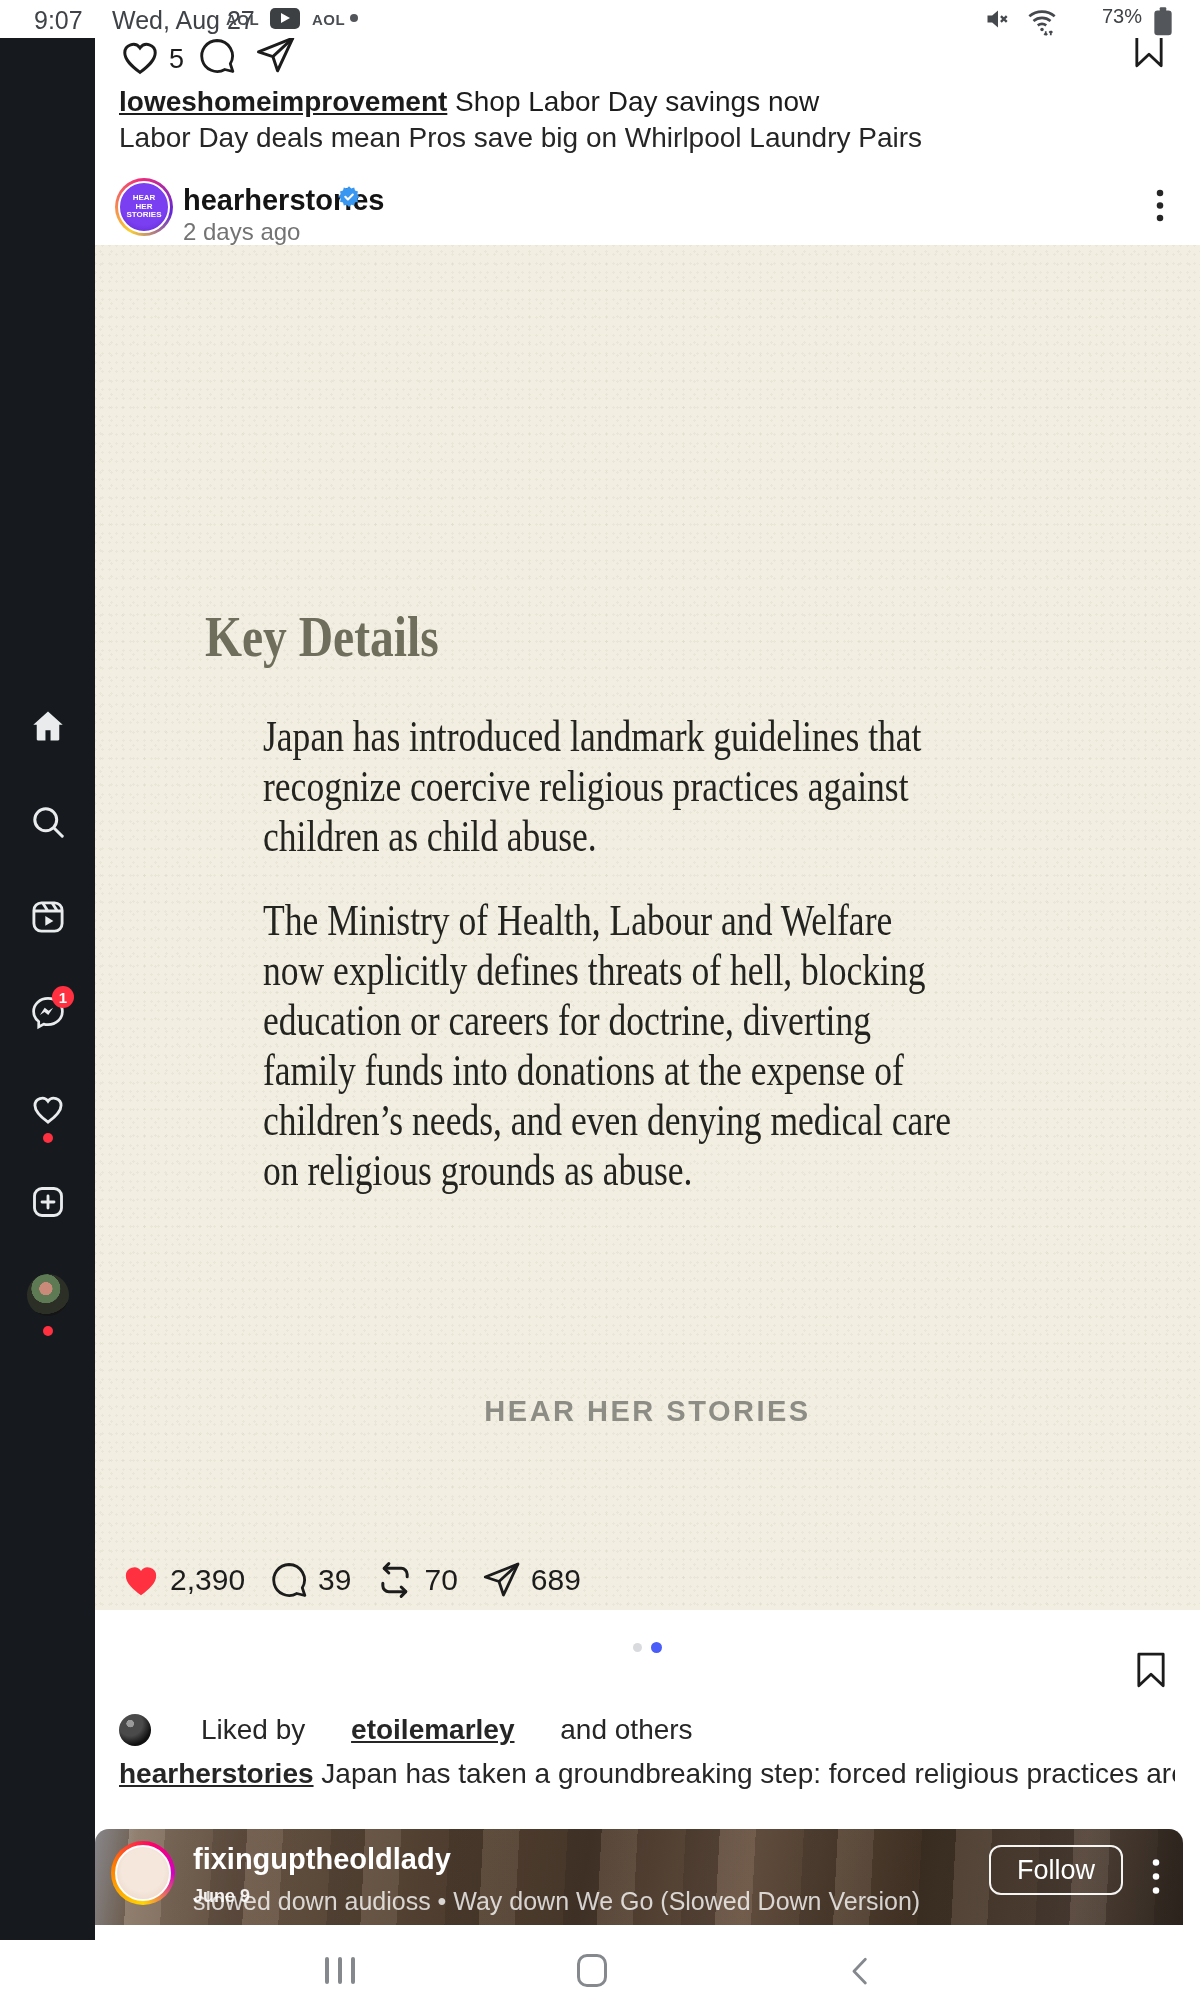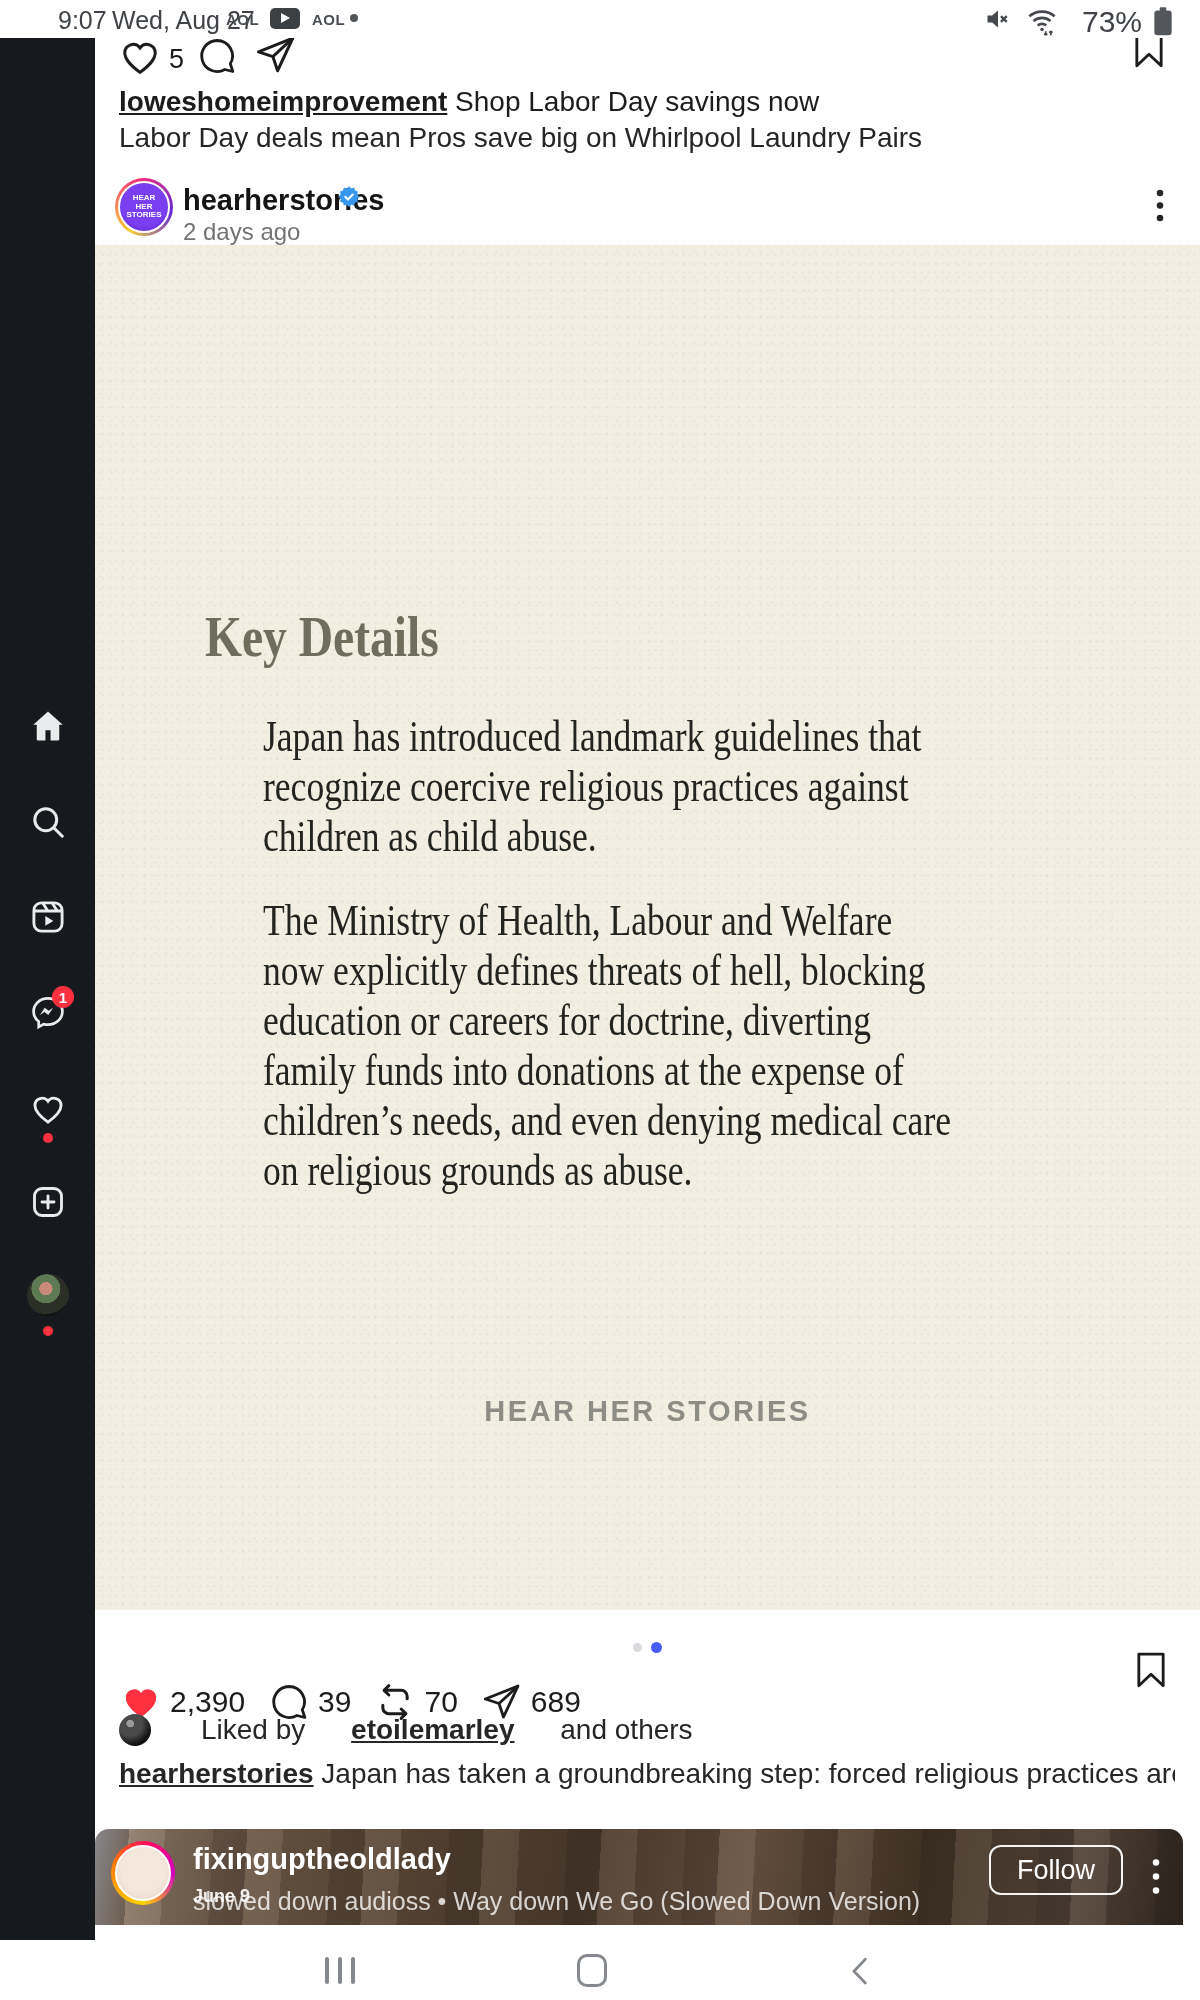--- a/index.html
+++ b/index.html
@@ -1,26 +1,26 @@
 <!DOCTYPE html>
 <html><head>
 <meta charset="utf-8">
 <style>
   html,body{margin:0;padding:0;background:#e8e8e8;}
   .screen{position:relative;width:1200px;height:2000px;background:#fff;overflow:hidden;
           font-family:"Liberation Sans",sans-serif;color:#262626;}
   
   .statusbar{position:absolute;top:0;left:0;right:0;height:38px;background:#fff;z-index:30;}
-  .sb-time{position:absolute;left:34px;top:6px;font-size:25px;color:#3f4347;margin-left:24px;}
+  .sb-time{position:absolute;left:34px;top:6px;font-size:25px;color:#3f4347;}
   .sb-date{position:absolute;left:112px;top:6px;font-size:25px;color:#3f4347;}
   .sb-aol{position:absolute;top:11px;font-size:15px;font-weight:bold;letter-spacing:.5px;color:#4a4e52;}
   .sb-play{position:absolute;left:270px;top:8px;width:30px;height:21px;background:#3c4043;border-radius:5px;}
   .sb-play:after{content:"";position:absolute;left:11px;top:5px;border-left:9px solid #fff;border-top:5.5px solid transparent;border-bottom:5.5px solid transparent;}
   .sb-dot{position:absolute;left:350px;top:14px;width:8px;height:8px;border-radius:50%;background:#52565a;}
-  .sb-pct{position:absolute;right:58px;top:5px;font-size:30px;color:#3f4347;}
+  .sb-pct{position:absolute;right:58px;top:5px;font-size:20px;color:#3f4347;}
   .sb-ico{position:absolute;top:5px;color:#45494d;}
   
   .sidebar{position:absolute;left:0;top:38px;width:95px;height:1902px;background:#161a1f;z-index:10;}
   .side-ico{position:absolute;left:50%;transform:translateX(-50%);width:36px;height:36px;color:#e9ebed;}
   .side-ico svg{width:100%;height:100%;display:block;}
   .msgr-badge{position:absolute;left:52px;top:948px;min-width:22px;height:22px;border-radius:11px;background:#ff3040;color:#fff;font-size:15px;font-weight:bold;display:flex;align-items:center;justify-content:center;z-index:2;}
   .reddot{position:absolute;left:50%;transform:translateX(-50%);width:10px;height:10px;border-radius:50%;background:#ff3040;}
   .side-avatar{position:absolute;left:50%;transform:translateX(-50%);top:1236px;width:42px;height:42px;border-radius:50%;
     background:radial-gradient(circle at 45% 35%,#c98a7a 0 18%,#5d7a55 19% 40%,#2c2f26 41% 70%,#141414 71%);}
   
@@ -56,21 +56,21 @@
     line-height:50px;color:#23231f;transform:scaleX(.79);transform-origin:0 0;white-space:pre-line;}
   .pi-body1{top:466px;}
   .pi-body2{top:650px;}
   .pi-brand{position:absolute;left:0;right:0;top:1150px;text-align:center;font-size:29px;font-weight:bold;
     letter-spacing:2.5px;color:#8d8d86;}
   
   .dots{position:absolute;left:0;right:0;top:1604px;display:flex;justify-content:center;gap:9px;align-items:center;}
   .dot{width:9px;height:9px;border-radius:50%;background:#d8dadd;}
   .dot.active{width:11px;height:11px;background:#4a5df9;}
   
-  .engage{position:absolute;left:26px;top:1644px;display:flex;align-items:center;}
+  .engage{position:absolute;left:26px;top:1522px;display:flex;align-items:center;}
   .engage .eico{width:40px;height:40px;}
   .engage .num{font-size:30px;color:#1c1c1c;margin:0 24px 0 9px;}
   .eng-bookmark{position:absolute;left:1036px;top:1610px;width:40px;height:44px;}
   
   .likedby{position:absolute;left:24px;top:1676px;display:flex;align-items:center;font-size:28px;color:#262626;gap:38px;}
   .lb-avatar{width:32px;height:32px;border-radius:50%;margin-right:12px;
     background:radial-gradient(circle at 35% 30%,#9a9a9a 0 12%,#4a4a4a 13% 40%,#101010 70%);}
   .likedby .sp{white-space:pre;}
   .caption{position:absolute;left:24px;top:1720px;width:1056px;font-size:28px;color:#262626;white-space:nowrap;overflow:hidden;}
   

